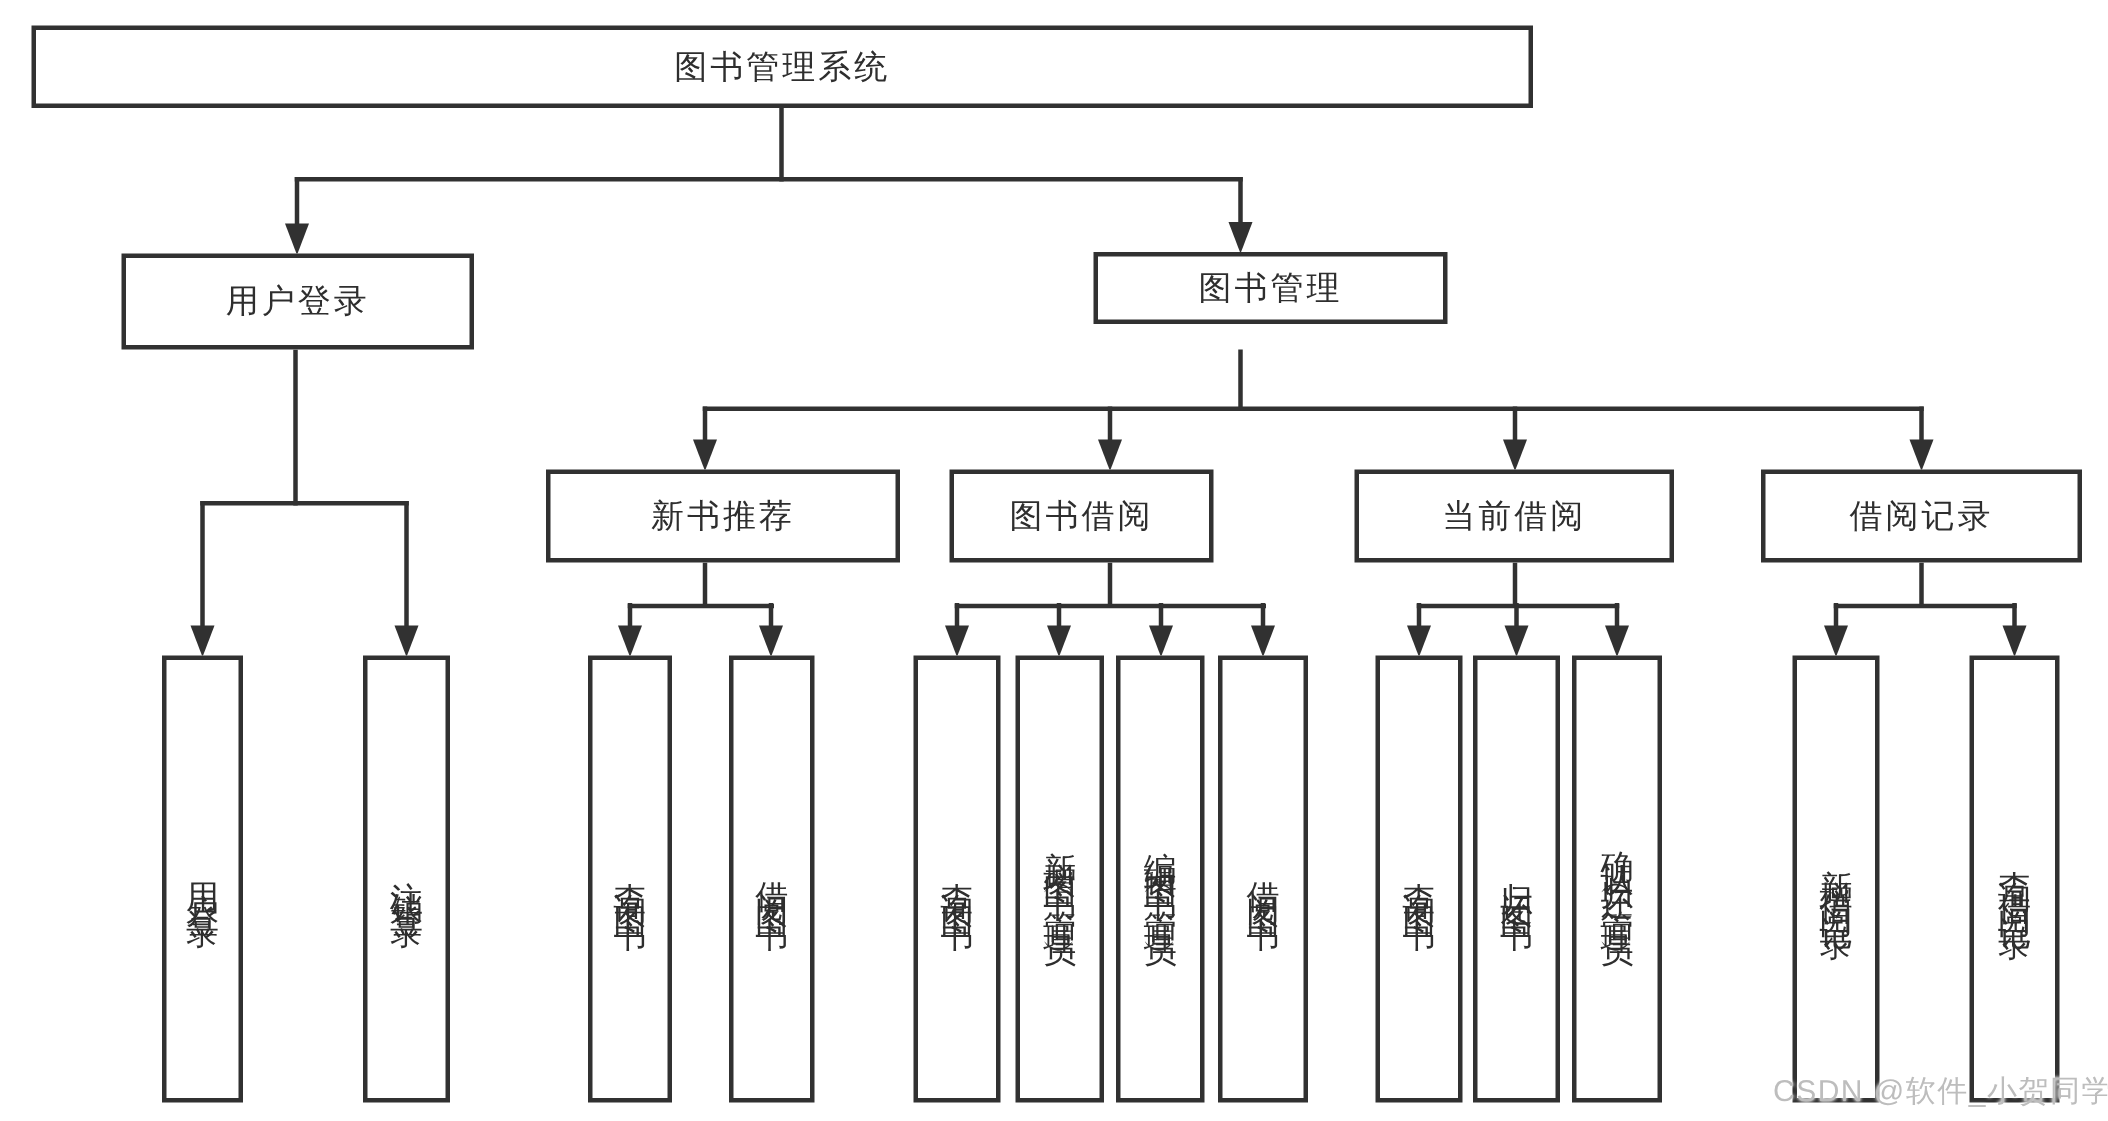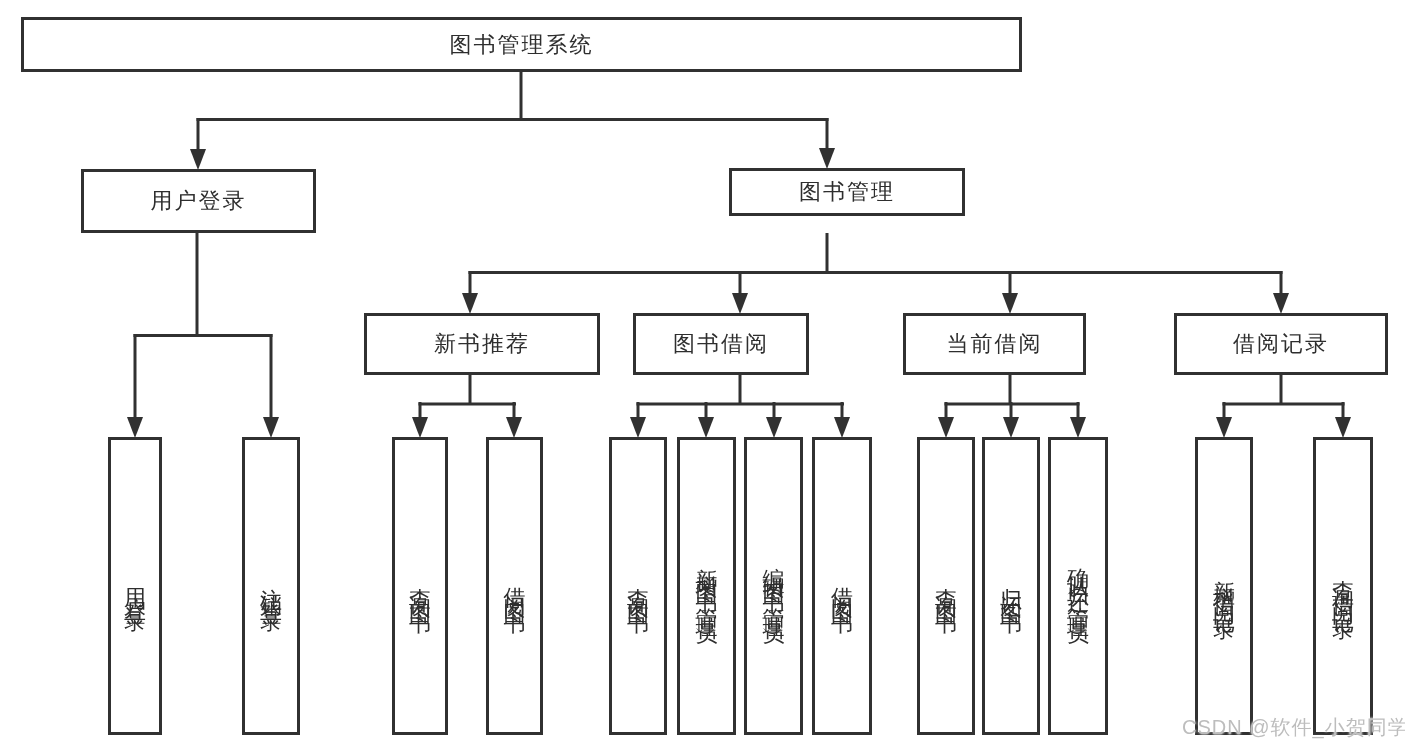--- a/index.html
+++ b/index.html
@@ -143,21 +143,21 @@
     </g>
   </svg>
 
   <div class="node" style="left:21px; top:17px; width:1001px; height:55px;">图书管理系统</div>
 
   <div class="node" style="left:81px; top:169px; width:235px; height:64px;">用户登录</div>
   <div class="node" style="left:709px; top:168px; width:236px; height:48px;margin-left:20px;">图书管理</div>
 
   <div class="node" style="left:364px; top:313px; width:236px; height:62px;">新书推荐</div>
   <div class="node" style="left:633px; top:313px; width:176px; height:62px;">图书借阅</div>
-  <div class="node" style="left:903px; top:313px; width:183px; height:62px;">当前借阅</div>
+  <div class="node" style="left:903px; top:313px; width:213px; height:62px;">当前借阅</div>
   <div class="node" style="left:1174px; top:313px; width:214px; height:62px;">借阅记录</div>
 
   <div class="vnode" style="left:108px; width:54px;">
     <span class="vtext">用户登录</span>
   </div>
   <div class="vnode" style="left:242px; width:58px;">
     <span class="vtext">注销登录</span>
   </div>
 
   <div class="vnode" style="left:392px; width:56px;">

